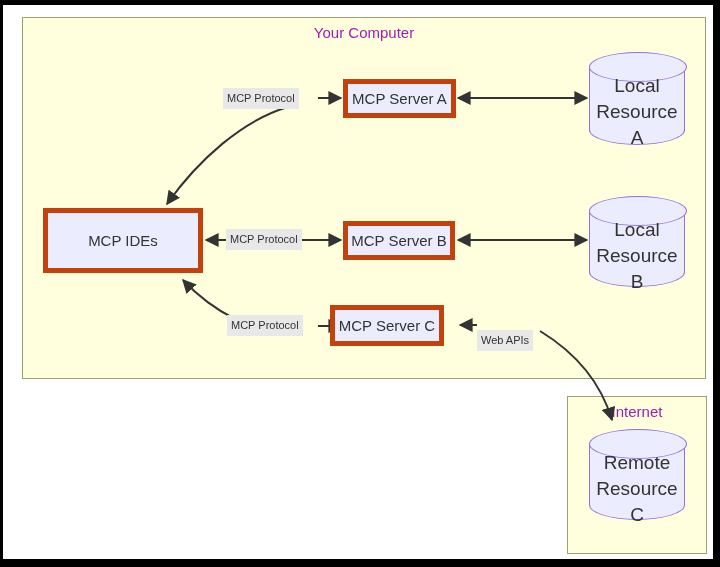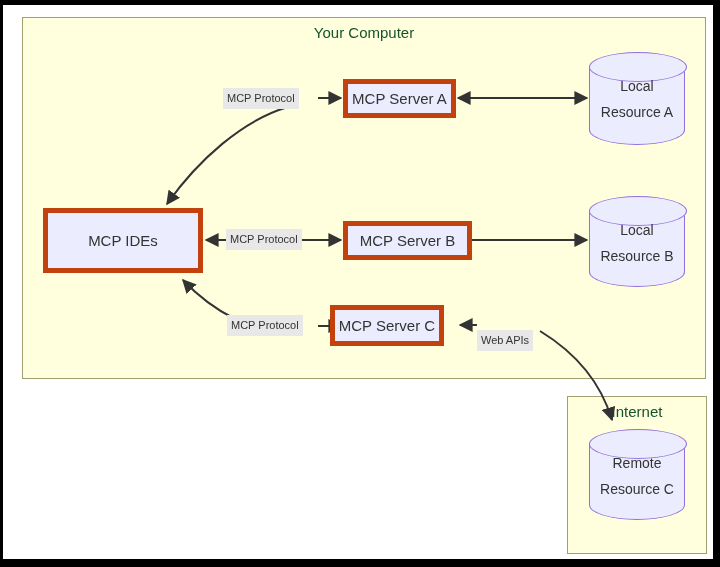--- a/index.html
+++ b/index.html
@@ -13,42 +13,42 @@
     position:absolute; inset:0; z-index:50; pointer-events:none;
     border-style:solid; border-color:#000000;
     border-width:5px 7px 8px 3px;
   }
   .subgraph {
     position:absolute; z-index:1;
     background:#ffffde; border:1px solid #a0a070;
   }
   .subgraph-title {
     position:absolute; left:0; right:0; top:6px;
-    text-align:center; font-size:15px; color:#14532d;
+    text-align:center; font-size:15px; color:#a21caf;
   }
   svg.edges { position:absolute; left:0; top:0; width:720px; height:567px; z-index:2; }
   .node {
     position:absolute; z-index:3;
     background:#ececff; border:5px solid #c2410c;
     display:flex; flex-direction:column; align-items:center; justify-content:center;
     font-size:15px; line-height:26px; text-align:center; color:#333333;
   }
   .cylinder {
     position:absolute; z-index:3; width:96px;
     background:#ececff; border:1px solid #9370db; border-top:none;
     border-radius:0 0 48px 48px / 0 0 15px 15px;
   }
   .cylinder::before {
     content:""; position:absolute; top:-14px; left:-1px;
     width:96px; height:28px;
     background:#ececff; border:1px solid #9370db; border-radius:50%;
   }
   .cyl-text {
     position:relative; z-index:1; text-align:center;
-    font-size:14px; line-height:26px; padding-top:7px;
+    font-size:19px; line-height:26px; padding-top:7px;
   }
   .edge-label {
     position:absolute; z-index:4;
     background:#e8e8e8; color:#333333;
     font-size:11px; line-height:21px; padding:0 4px;
     white-space:nowrap;
   }
 </style>
 </head>
 <body>
@@ -90,21 +90,21 @@
   </svg>
 
   <div class="node" style="left:43px; top:208px; width:160px; height:65px;">
     <span>MCP IDEs</span>
   </div>
 
   <div class="node" style="left:343px; top:79px; width:113px; height:39px;">
     <span>MCP Server A</span>
   </div>
 
-  <div class="node" style="left:343px; top:221px; width:129px; height:39px;">
+  <div class="node" style="left:343px; top:221px; width:112px; height:39px;">
     <span>MCP Server B</span>
   </div>
 
   <div class="node" style="left:330px; top:305px; width:114px; height:41px;">
     <span>MCP Server C</span>
   </div>
 
   <div class="cylinder" style="left:589px; top:66px; height:79px;">
     <div class="cyl-text">
       <div>Local</div>

